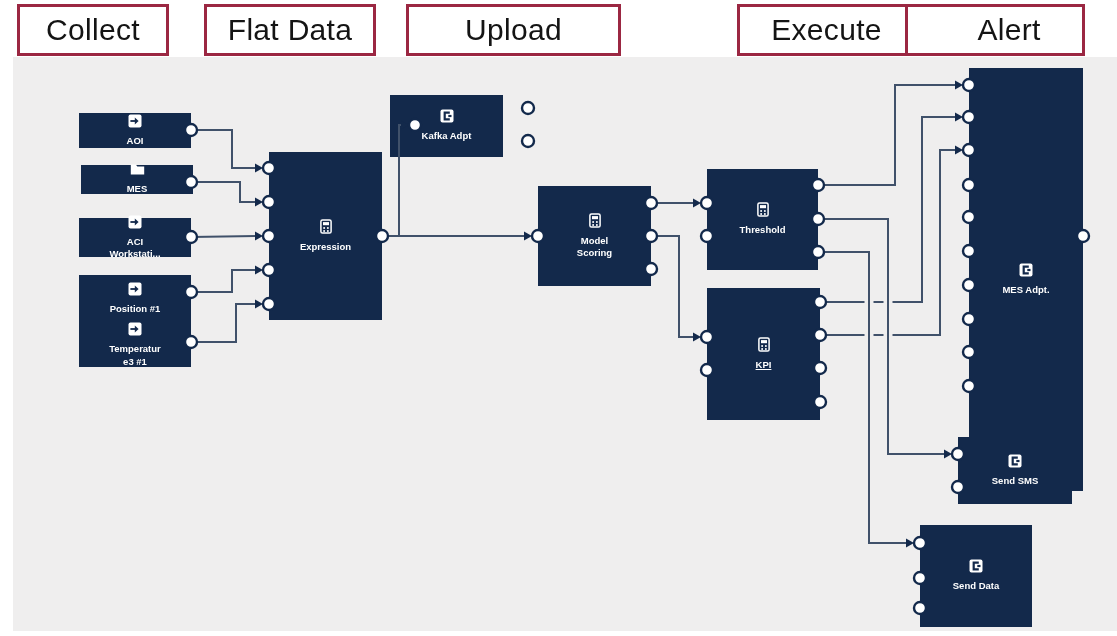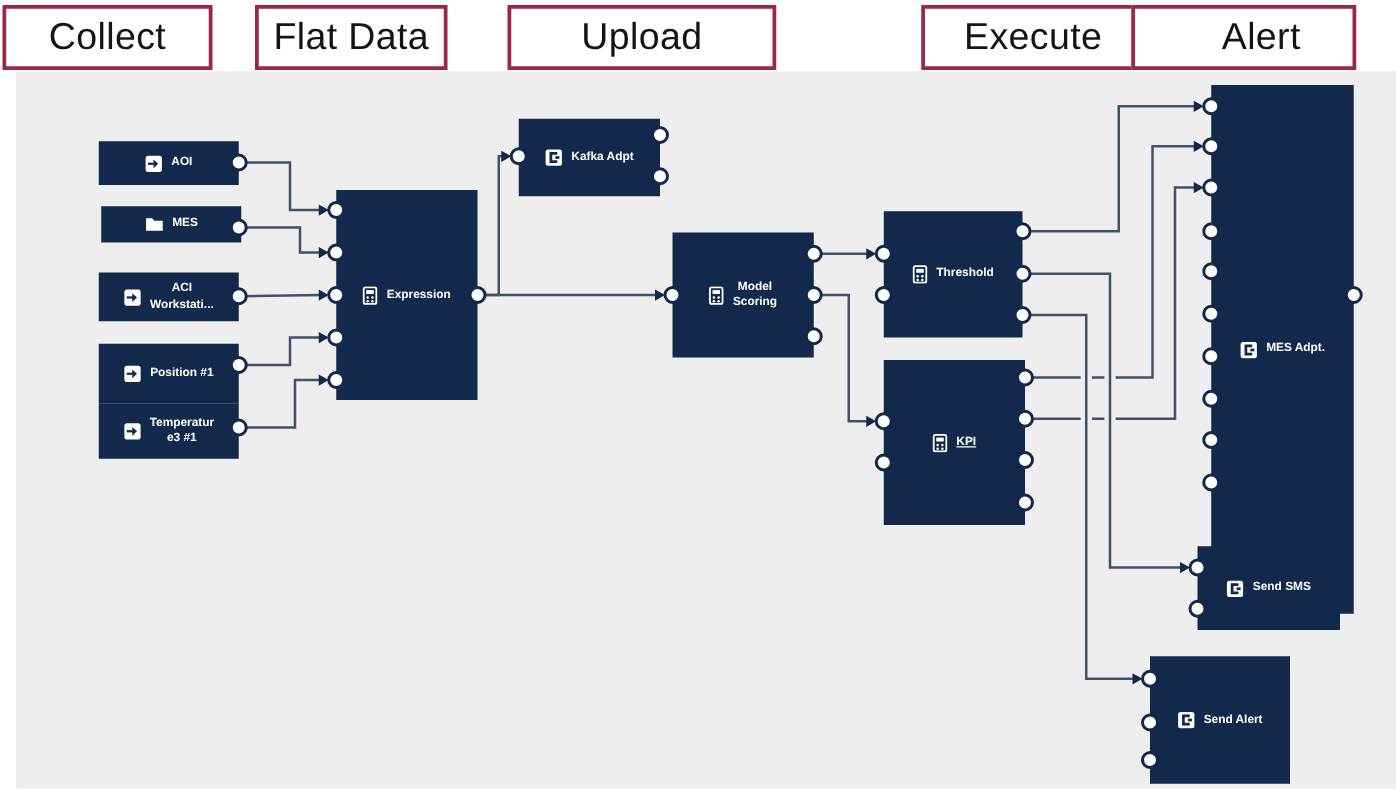--- a/index.html
+++ b/index.html
@@ -16,36 +16,37 @@
     border:3px solid #9b2742;box-sizing:border-box;
     display:flex;align-items:center;justify-content:center;
     font-size:30px;font-weight:500;color:#141414;letter-spacing:0.3px;
     z-index:3;
   }
   .node{
     position:absolute;background:#13294b;color:#ffffff;
     display:flex;align-items:center;justify-content:center;gap:7px;
     font-size:9.5px;font-weight:bold;line-height:1.3;text-align:center;
     z-index:1;
+    flex-direction:column;
   }
   .node .lbl{display:flex;flex-direction:column;}
   .ic{flex:0 0 auto;display:block;}
   #layer{
     position:absolute;left:0;top:0;width:1117px;height:636px;
     z-index:2;pointer-events:none;
   }
 </style>
 </head>
 <body>
 
 <div id="page">
   <div id="canvas"></div>
 
-  <div class="hdr" id="hdr-0" style="left: 2px; width: 168px;">Collect</div>
-  <div class="hdr" id="hdr-1" style="left: 204px; width: 154px;">Flat Data</div>
+  <div class="hdr" id="hdr-0" style="left: 17px; width: 152px;">Collect</div>
+  <div class="hdr" id="hdr-1" style="left: 204px; width: 172px;">Flat Data</div>
   <div class="hdr" id="hdr-2" style="left: 406px; width: 215px;">Upload</div>
   <div class="hdr" id="hdr-3" style="left: 693px; width: 179px; margin-left: 44px;">Execute</div>
   <div class="hdr" id="hdr-4" style="left: 905px; width: 180px; padding-left: 28px;">Alert</div>
 
   <div class="node" id="n-aoi" style="left: 79px; top: 113px; width: 112px; height: 35px;">
       <svg class="ic" width="14" height="14" viewBox="0 0 14 14">
         <rect x="0.5" y="0.5" width="13" height="13" rx="2" fill="#fff"></rect>
         <rect x="2.4" y="6.1" width="5" height="1.8" fill="#13294b"></rect>
         <path d="M6.8 3.5 L10.6 7 L6.8 10.5 Z" fill="#13294b"></path>
       </svg>
@@ -99,21 +100,21 @@
         <rect x="3" y="3.1" width="6" height="3.1" fill="#fff"></rect>
         <circle cx="4.1" cy="9" r="1" fill="#fff"></circle>
         <circle cx="7.9" cy="9" r="1" fill="#fff"></circle>
         <circle cx="4.1" cy="11.9" r="1" fill="#fff"></circle>
         <circle cx="7.9" cy="11.9" r="1" fill="#fff"></circle>
       </svg>
       <span class="lbl">
         <span>Expression</span>
       </span>
     </div>
-  <div class="node" id="n-kafka_adpt" style="left: 415px; top: 95px; width: 113px; height: 62px;">
+  <div class="node" id="n-kafka_adpt" style="left: 390px; top: 95px; width: 113px; height: 62px;">
       <svg class="ic" width="14" height="14" viewBox="0 0 14 14">
         <rect x="0.5" y="0.5" width="13" height="13" rx="2" fill="#fff"></rect>
         <path d="M9.8 3.7 H4.7 V10.3 H9.8" fill="none" stroke="#13294b" stroke-width="2.2"></path>
         <rect x="8.3" y="5.9" width="3.2" height="2.2" fill="#13294b"></rect>
       </svg>
       <span class="lbl">
         <span>Kafka Adpt</span>
       </span>
     </div>
   <div class="node" id="n-model_scoring" style="left: 538px; top: 186px; width: 113px; height: 100px; text-align: center;">
@@ -176,21 +177,21 @@
         <span>Send SMS</span>
       </span>
     </div>
   <div class="node" id="n-send_email" style="left: 920px; top: 525px; width: 112px; height: 102px;">
       <svg class="ic" width="14" height="14" viewBox="0 0 14 14">
         <rect x="0.5" y="0.5" width="13" height="13" rx="2" fill="#fff"></rect>
         <path d="M9.8 3.7 H4.7 V10.3 H9.8" fill="none" stroke="#13294b" stroke-width="2.2"></path>
         <rect x="8.3" y="5.9" width="3.2" height="2.2" fill="#13294b"></rect>
       </svg>
       <span class="lbl">
-        <span>Send Alert</span>
+        <span>Send Data</span>
       </span>
     </div>
 
   <svg id="layer" xmlns="http://www.w3.org/2000/svg">
       <polyline points="191,130 232,130 232,168 257,168" fill="none" stroke="#40516a" stroke-width="2"></polyline>
       <polyline points="191,182 240,182 240,202 257,202" fill="none" stroke="#40516a" stroke-width="2"></polyline>
       <polyline points="191,237 257,236" fill="none" stroke="#40516a" stroke-width="2"></polyline>
       <polyline points="191,292 232,292 232,270 257,270" fill="none" stroke="#40516a" stroke-width="2"></polyline>
       <polyline points="191,342 236,342 236,304 257,304" fill="none" stroke="#40516a" stroke-width="2"></polyline>
       <polyline points="382,236 399,236 399,125 403,125" fill="none" stroke="#40516a" stroke-width="2"></polyline>

